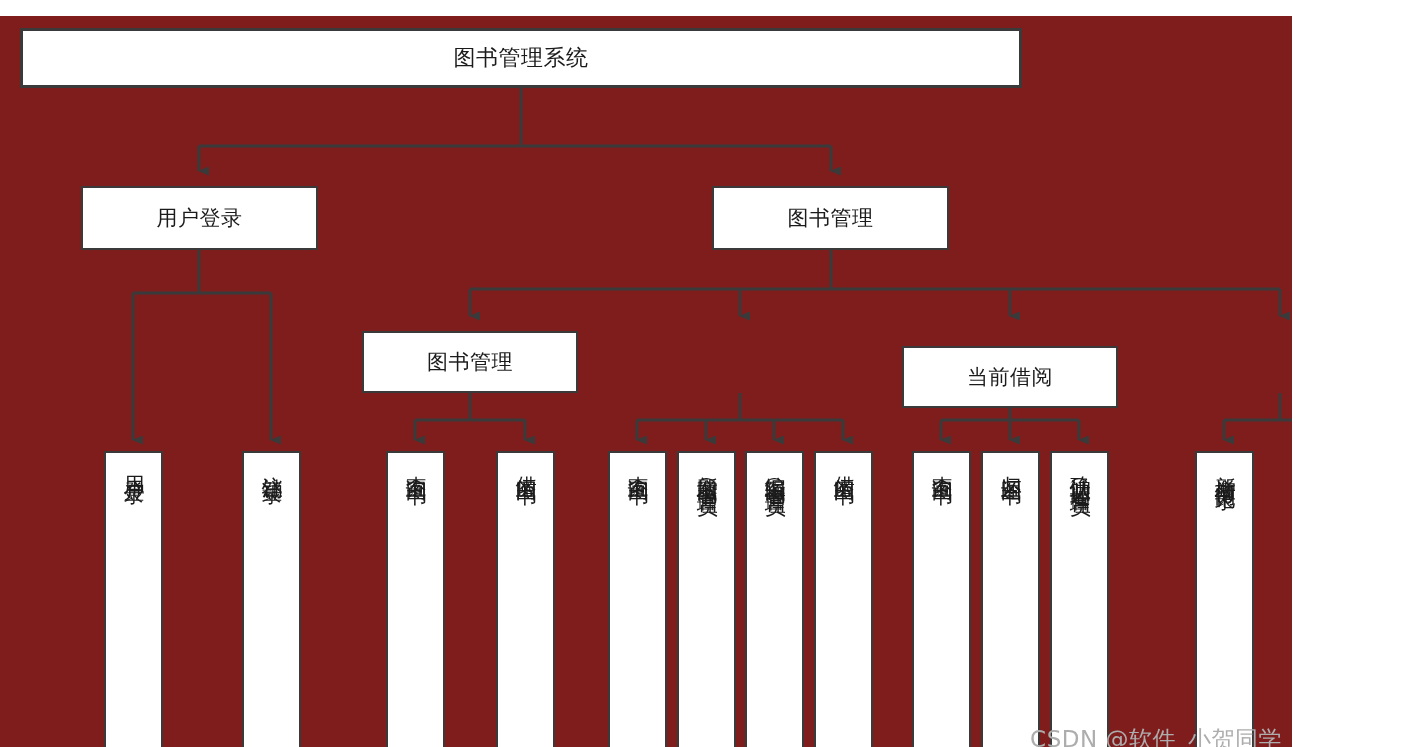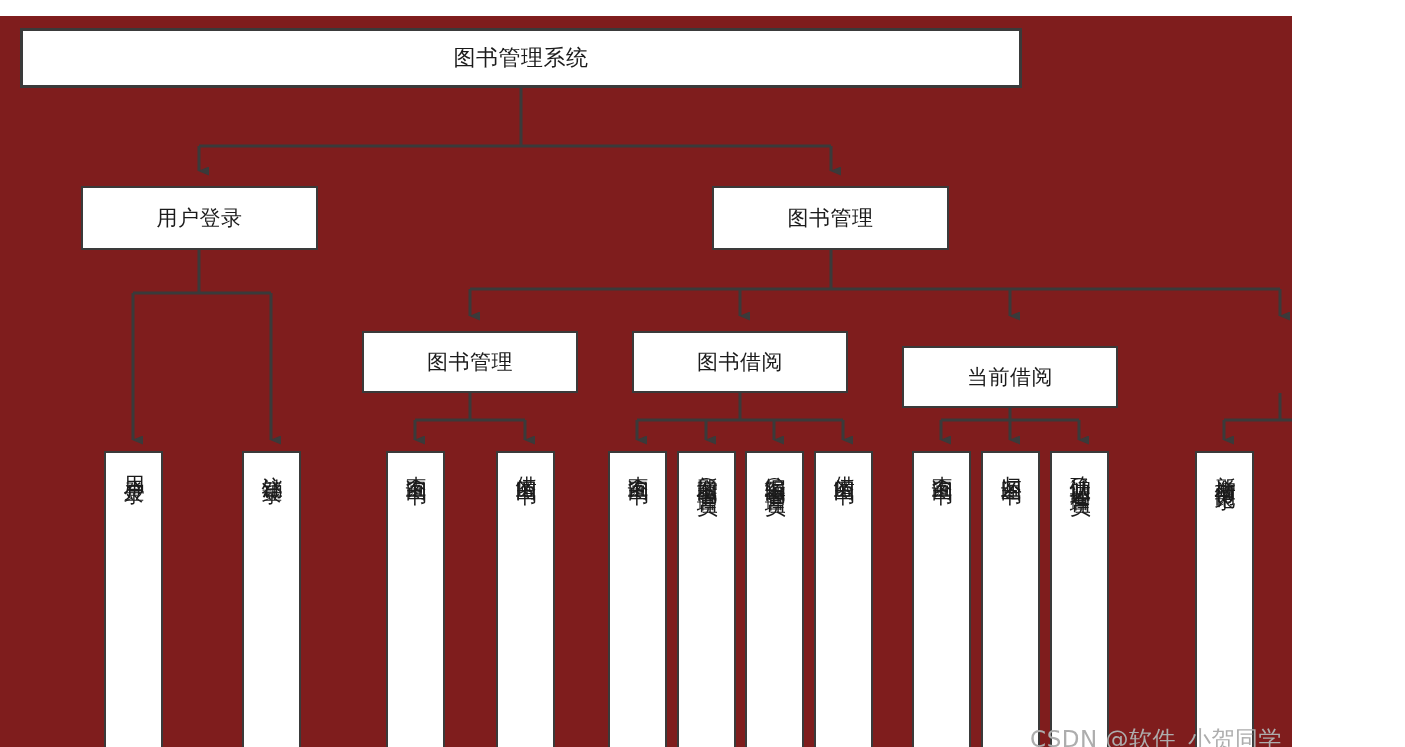--- a/index.html
+++ b/index.html
@@ -140,23 +140,20 @@
   </div>
 
   <div class="node horiz" style="left:712px; top:170px; width:237px; height:64px;">
     <span class="label">图书管理</span>
   </div>
 
   <div class="node horiz" style="left:362px; top:315px; width:216px; height:62px;">
     <span class="label">图书管理</span>
   </div>
 
-  <div class="node horiz" style="left:632px; top:315px; width:216px; height:62px;">
-    <span class="label">图书借阅</span>
-  </div>
 
   <div class="node horiz" style="left:902px; top:330px; width:216px; height:62px;">
     <span class="label">当前借阅</span>
   </div>
 
 
   <div class="node vert" style="left:104px; top:435px; width:59px; height:298px;">
     <span class="label">用户登录</span>
   </div>
 

